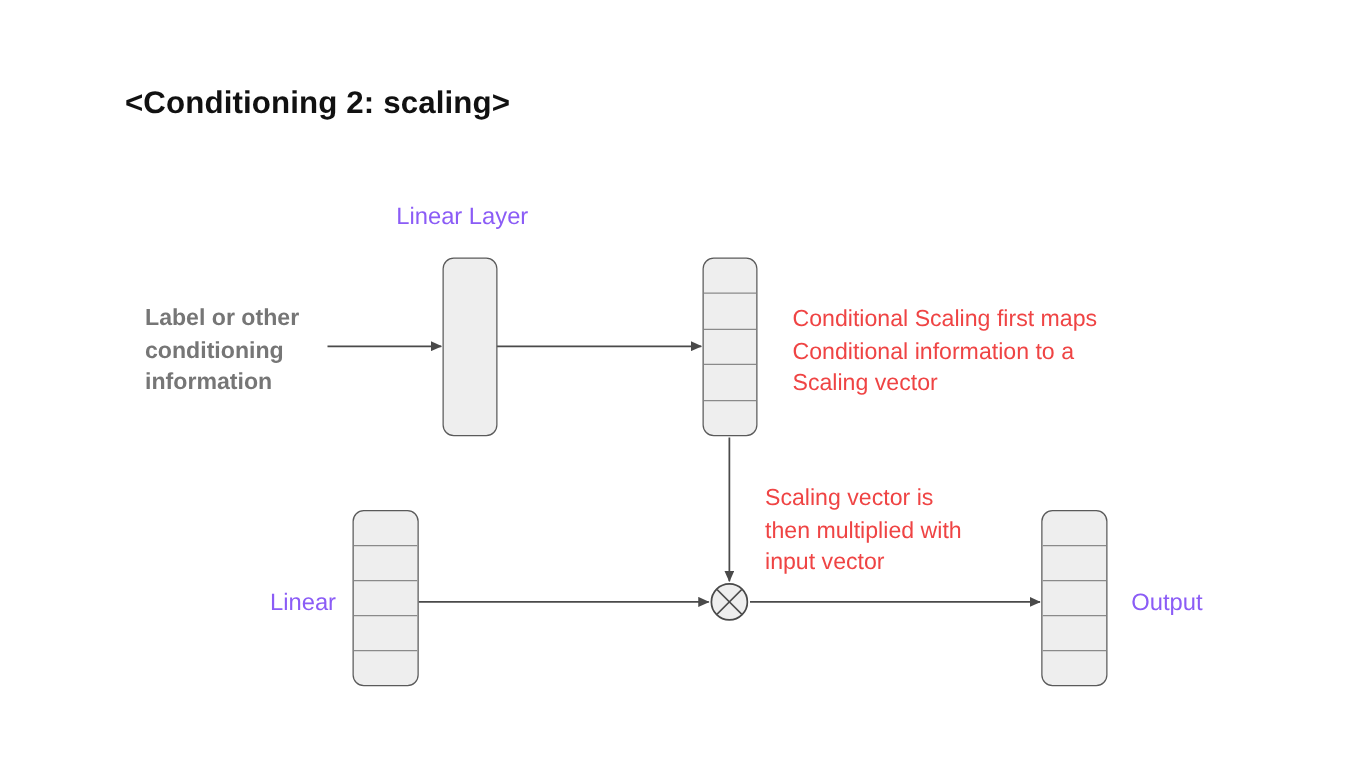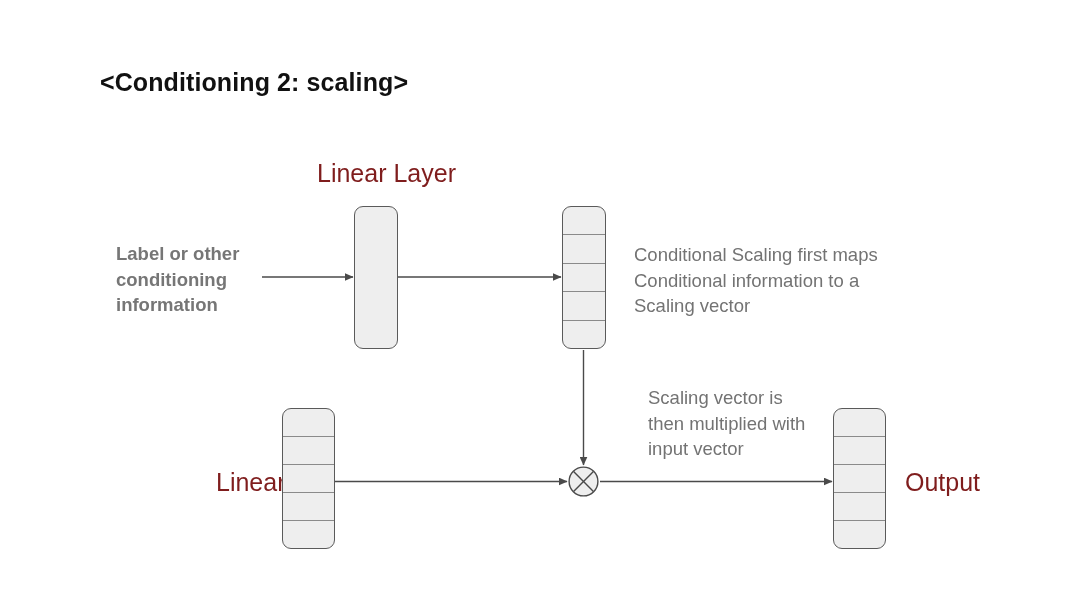--- a/index.html
+++ b/index.html
@@ -34,33 +34,33 @@
     font-weight: bold;
     color: #111111;
     letter-spacing: 0.1px;
     white-space: nowrap;
   }
 
   
   .body-text {
     font-size: 18.5px;
     line-height: 25.5px;
-    color: #737373;
+    color: #ef4444;
     white-space: pre-line;
   }
   .muted-text {
     font-size: 18.5px;
     line-height: 25.5px;
     color: #767676;
     white-space: pre-line;
   }
   .node-label {
-    font-size: 25px;
+    font-size: 19px;
     line-height: 25px;
-    color: #7f1d1d;
+    color: #8b5cf6;
     white-space: nowrap;
   }
 
   
   .vec-box {
     box-sizing: border-box;
     border: 1.3px solid #5a5a5a;
     border-radius: 9px;
     background: #eeeeee;
     display: flex;
@@ -131,21 +131,21 @@
     <div class="vec-cell"></div>
     <div class="vec-cell"></div>
     <div class="vec-cell"></div>
     <div class="vec-cell"></div>
   </div>
 
   <div class="abs body-text" style="left:634px; top:242px; width:340px;">Conditional Scaling first maps
 Conditional information to a
 Scaling vector</div>
 
-  <div class="abs body-text" style="left:612px; top:385px; width:230px;margin-left:36px;">Scaling vector is
+  <div class="abs body-text" style="left:612px; top:385px; width:230px;">Scaling vector is
 then multiplied with
 input vector</div>
 
   <div class="abs node-label" style="left:216px; top:470px;">Linear</div>
 
   <div class="abs vec-box" style="left:282px; top:408px; width:53px; height:141px;">
     <div class="vec-cell"></div>
     <div class="vec-cell"></div>
     <div class="vec-cell"></div>
     <div class="vec-cell"></div>

